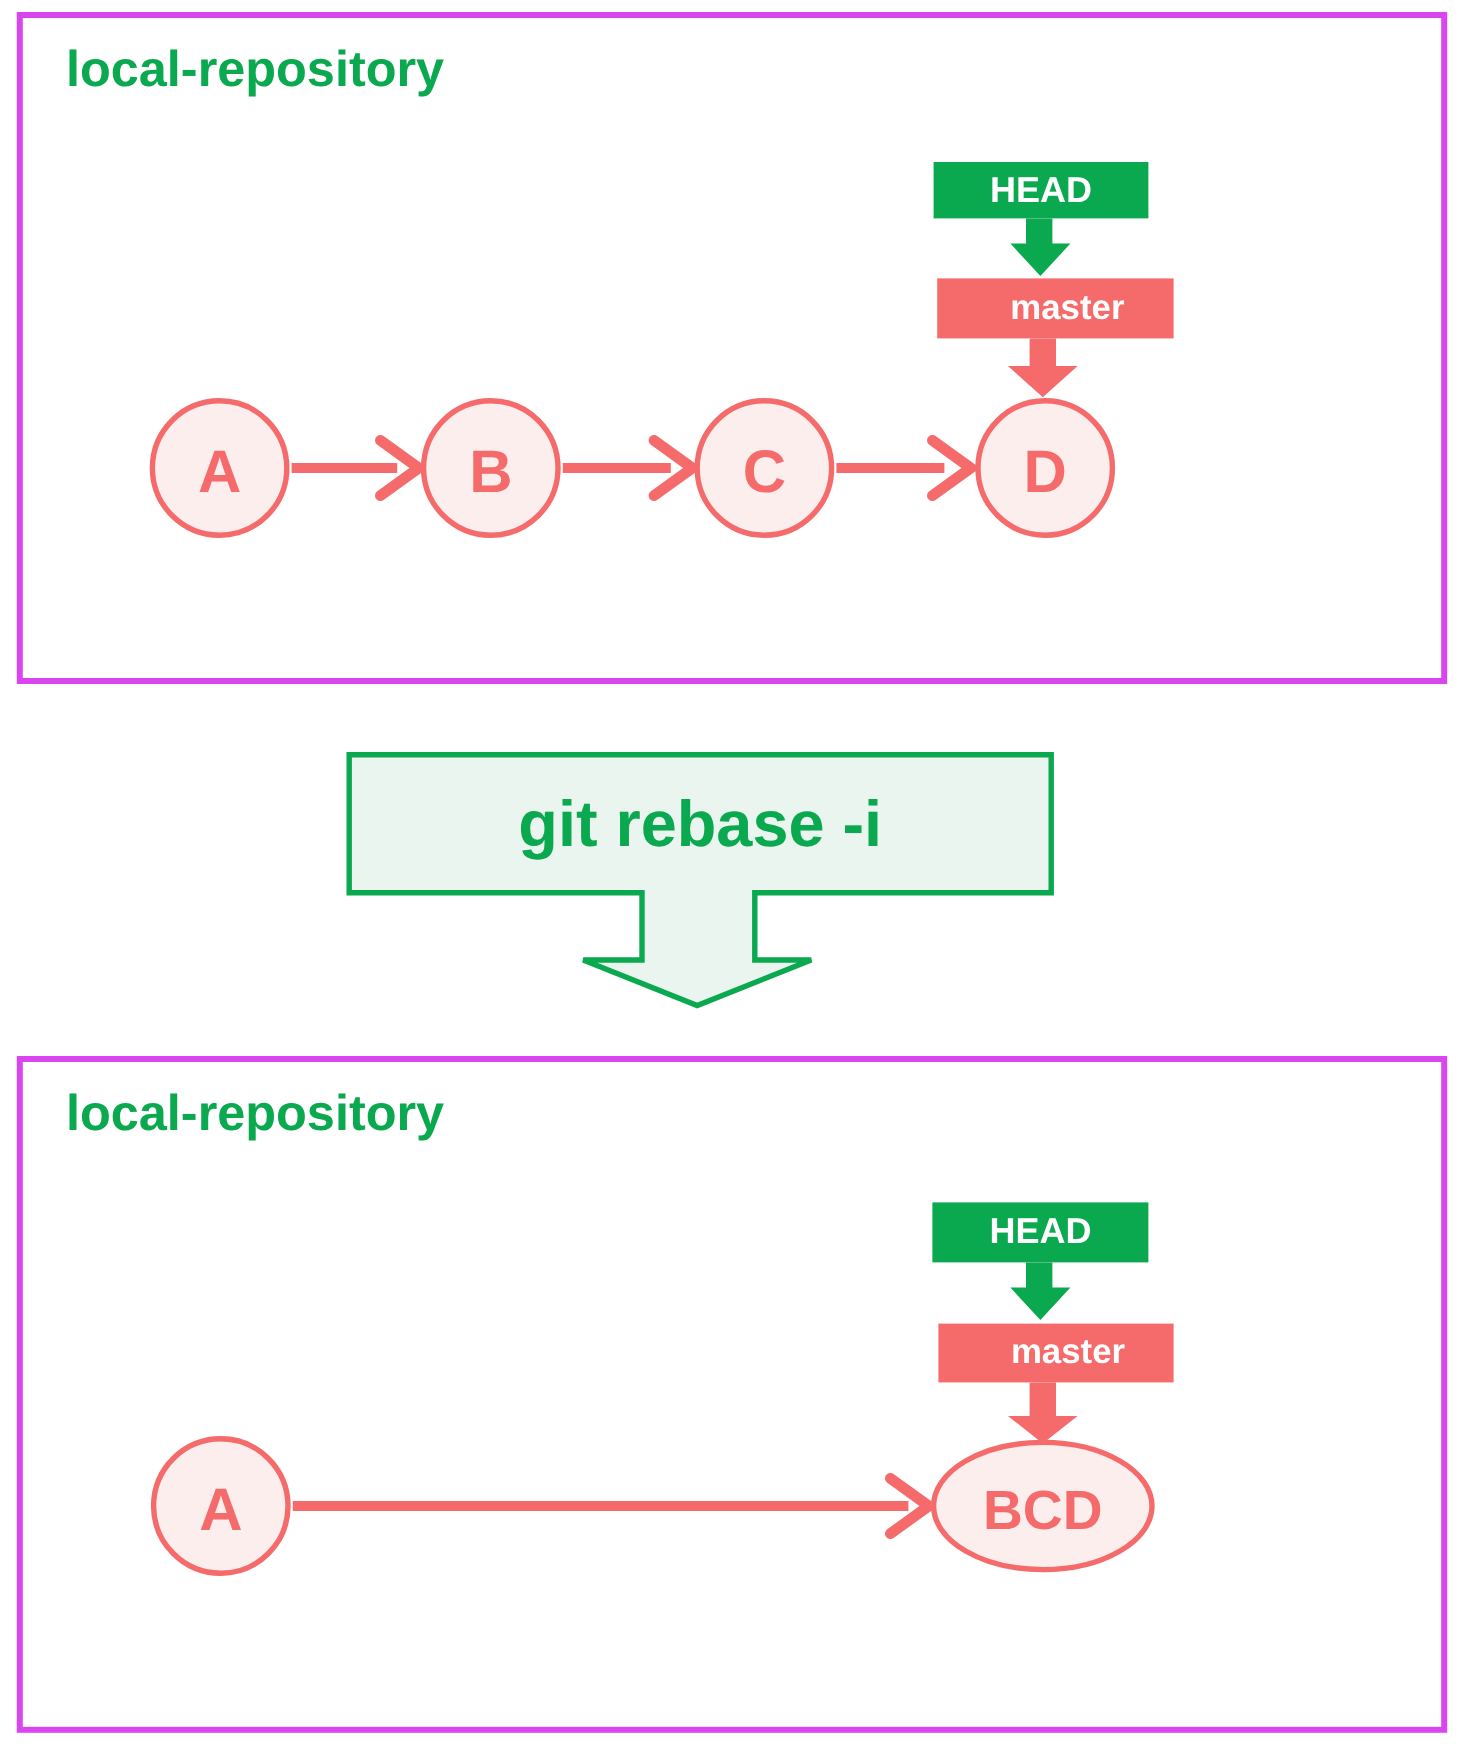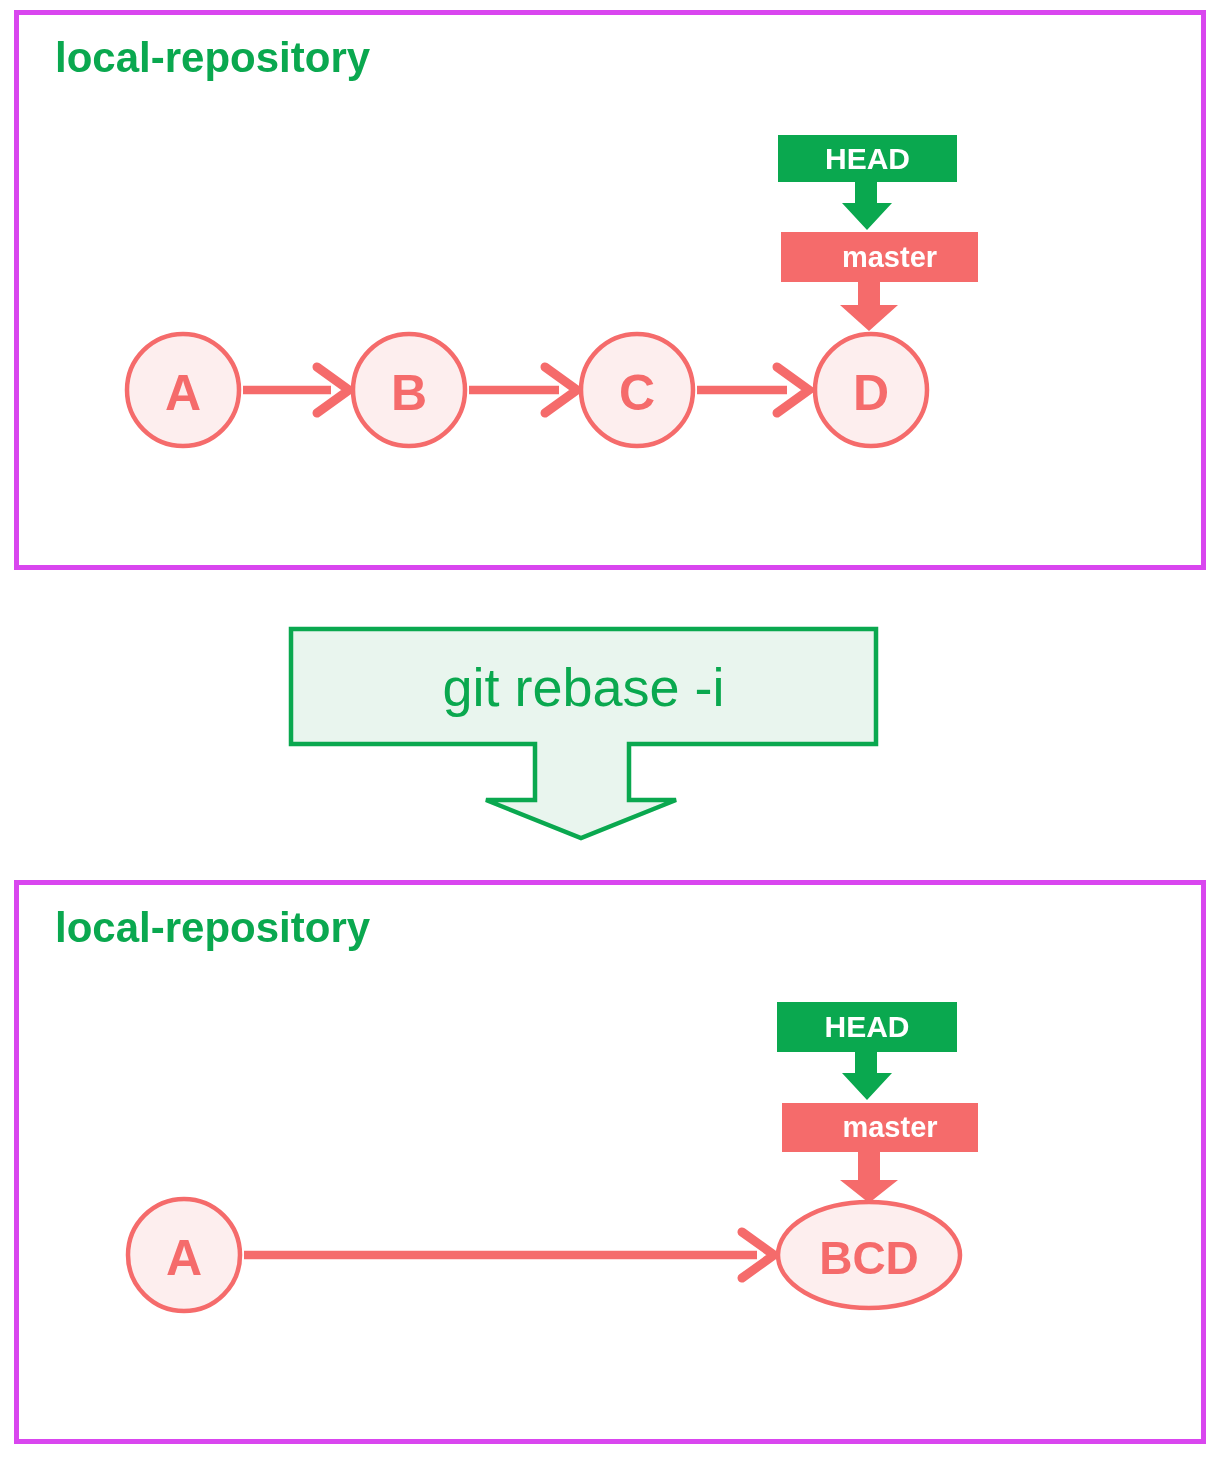--- a/index.html
+++ b/index.html
@@ -41,21 +41,21 @@
   }
   .edge-line{stroke:#f56b6b;stroke-width:8.5;stroke-linecap:butt;}
   .edge-head{stroke:#f56b6b;stroke-width:9;fill:none;stroke-linecap:round;stroke-linejoin:miter;}
   .block-arrow-green{fill:#0aa84f;}
   .block-arrow-red{fill:#f56b6b;}
   .callout-svg{position:absolute;left:280px;top:620px;}
   .callout-shape{fill:#e9f5ee;stroke:#0aa84f;stroke-width:4.5;stroke-linejoin:miter;}
   .callout-text{
     position:absolute;left:291px;top:629px;width:585px;height:115px;
     display:flex;align-items:center;justify-content:center;
-    font-size:54px;font-weight:normal;color:#0aa84f;white-space:nowrap;
+    font-size:54px;font-weight:bold;color:#0aa84f;white-space:nowrap;
   }
 </style>
 </head>
 <body>
 
 <div class="panel panel-top">
   <div class="panel-title">local-repository</div>
 
   <svg class="overlay" width="1182" height="550" viewBox="0 0 1182 550">
 

